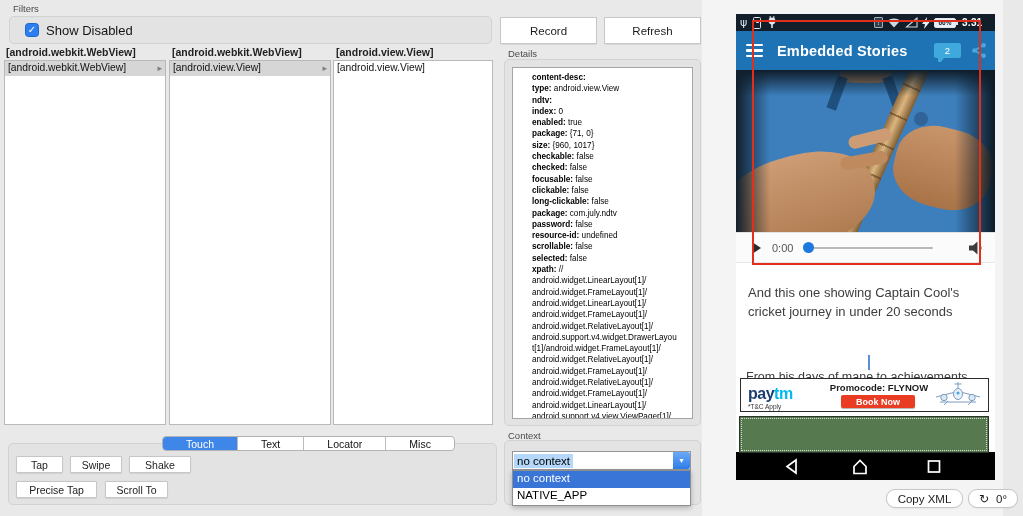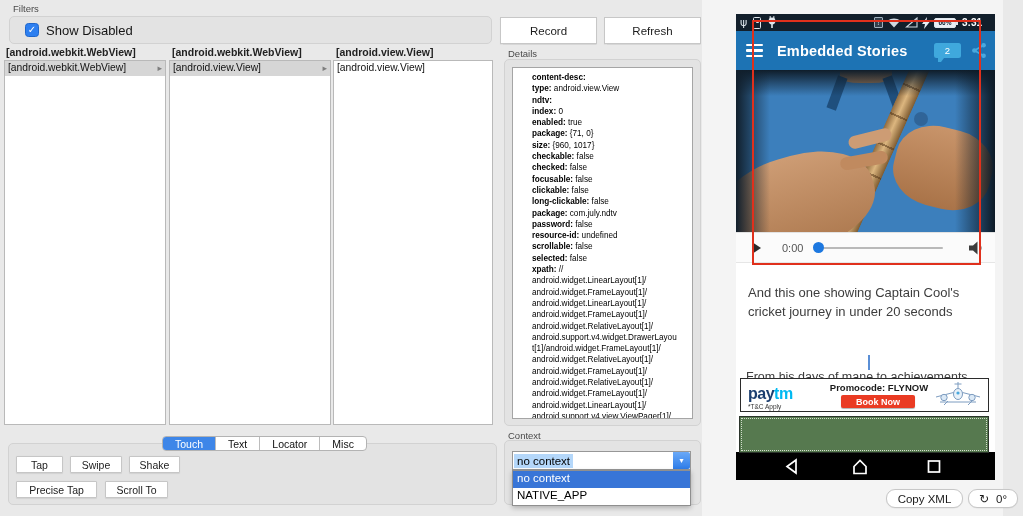--- a/index.html
+++ b/index.html
@@ -21,21 +21,21 @@
 
   .mac-btn{background:#fff;border:1px solid #c7c7c7;border-radius:0;font-size:11.5px;color:#1c1c1c;display:flex;align-items:center;justify-content:center;font-family:"Liberation Sans",sans-serif;box-shadow:0 .5px 1px rgba(0,0,0,.08);}
 
   .panel{background:#e3e3e3;border:1px solid #d2d2d2;border-radius:5px;}
   #details-text{left:512px;top:67px;width:181px;height:352px;background:#fff;border:1px solid #a5a5a5;padding:4px 0 0 19px;font-size:8.2px;line-height:11.3px;color:#000;overflow:hidden;}
   .dline{white-space:nowrap;}
   .dline b{font-weight:bold;}
 
   
   #tabbar{left:162px;top:436px;height:15px;display:flex;background:#fff;border:1px solid #b3b3b3;border-radius:4px;overflow:hidden;z-index:3;}
-  .seg{padding:0 12px;font-size:10.5px;color:#111;display:flex;align-items:center;border-left:1px solid #bcbcbc;}
+  .seg{padding:0 23px;font-size:10.5px;color:#111;display:flex;align-items:center;border-left:1px solid #bcbcbc;}
   .seg:first-child{border-left:none;}
   .seg.active{background:#3e86e8;color:#fff;}
 
   .action-panel{left:8px;top:443px;width:489px;height:62px;}
   .ctx-panel{left:504px;top:440px;width:197px;height:65px;}
   .act-btn{position:absolute;height:17px;background:#fff;border:1px solid #c6c6c6;border-radius:1px;font-size:10.5px;color:#1c1c1c;display:flex;align-items:center;justify-content:center;z-index:2;box-shadow:0 .5px 1px rgba(0,0,0,.08);}
 
   .combo{left:512px;top:451px;width:179px;height:19px;background:#fff;border:1px solid #979797;display:flex;align-items:center;z-index:4;}
   .combo-text{font-size:11.5px;color:#000;background:#b4d7fa;padding:1px 3px;margin-left:1px;}
   .combo-btn{margin-left:auto;width:17px;height:17px;background:linear-gradient(#6face f8,#2e7de9);background:linear-gradient(#6aa9f7,#2e7de9);border-radius:0 2px 2px 0;display:flex;align-items:center;justify-content:center;color:#fff;font-size:8px;}
@@ -74,21 +74,21 @@
   .flute{position:absolute;left:136px;top:-20px;width:19px;height:210px;background:linear-gradient(90deg,#8f6a3e,#dcb67f 45%,#7d5a30);transform:rotate(24deg);border-radius:4px;
          background-image:repeating-linear-gradient(180deg,rgba(80,50,20,0) 0 30px,rgba(80,50,20,.5) 30px 32px),linear-gradient(90deg,#8f6a3e,#dcb67f 45%,#7d5a30);}
   .arm-left{position:absolute;left:-18px;top:86px;width:158px;height:94px;background:linear-gradient(#cd9c74,#ae7a50);border-radius:46%;transform:rotate(-16deg);}
   .hand-right{position:absolute;left:158px;top:58px;width:98px;height:80px;background:linear-gradient(#c8946a,#a97348);border-radius:42%;transform:rotate(14deg);}
   .finger1{position:absolute;left:112px;top:62px;width:44px;height:13px;background:#cd9c74;border-radius:7px;transform:rotate(-14deg);}
   .finger2{position:absolute;left:104px;top:84px;width:48px;height:13px;background:#c08a5f;border-radius:7px;transform:rotate(-10deg);}
   .logo-dot{position:absolute;left:178px;top:42px;width:14px;height:14px;border-radius:50%;background:#2d5e8e;opacity:.8;}
 
   .controls{left:736px;top:232px;width:259px;height:31px;background:#fbfbfb;border-top:1px solid #e2e2e2;border-bottom:1px solid #e6e6e6;display:flex;align-items:center;}
   .play-tri{margin-left:16px;width:0;height:0;border-left:9px solid #2b2b2b;border-top:6px solid transparent;border-bottom:6px solid transparent;}
-  .ptime{font-size:11px;color:#555;margin-left:21px;}
+  .ptime{font-size:11px;color:#555;margin-left:11px;}
   .track{position:relative;margin-left:12px;width:128px;height:2px;background:#b9b9b9;border-radius:1px;}
   .thumb{position:absolute;left:-2px;top:-4.5px;width:11px;height:11px;border-radius:50%;background:#1d78e0;}
   .vol-wrap{margin-left:auto;margin-right:10px;display:flex;align-items:center;}
 
   .red-overlay{left:752px;top:20px;width:229px;height:245px;border:2px solid #e0301c;z-index:6;}
 
   .phone-body{left:736px;top:263px;width:259px;height:189px;background:#fff;}
   .p1{position:absolute;left:12px;top:20px;width:232px;font-size:13px;line-height:19px;color:#3d3d3d;}
   .p2{position:absolute;left:10px;top:92px;width:246px;font-size:12.5px;color:#3d3d3d;display:flex;align-items:center;flex-direction:column;}
   .caret{display:inline-block;width:2px;height:15px;background:#5a8fd6;margin-right:1px;}
@@ -184,21 +184,21 @@
 
   <div class="abs panel action-panel"></div>
   <div class="abs" id="tabbar">
       <div class="seg active">Touch</div>
       <div class="seg">Text</div>
       <div class="seg">Locator</div>
       <div class="seg">Misc</div>
     </div>
   <button class="act-btn" style="left:16px;top:456px;width:47px;">Tap</button>
   <button class="act-btn" style="left:70px;top:456px;width:52px;">Swipe</button>
-  <button class="act-btn" style="left:129px;top:456px;width:51px;text-align:right;">Shake</button>
+  <button class="act-btn" style="left:129px;top:456px;width:62px;text-align:right;">Shake</button>
   <button class="act-btn" style="left:16px;top:481px;width:81px;">Precise Tap</button>
   <button class="act-btn" style="left:105px;top:481px;width:63px;">Scroll To</button>
 
   <div class="abs small-label" style="left:508px;top:430px;">Context</div>
   <div class="abs panel ctx-panel"></div>
   <div class="abs combo">
     <span class="combo-text">no context</span>
     <span class="combo-btn">
         <span>▾</span>
       </span>

